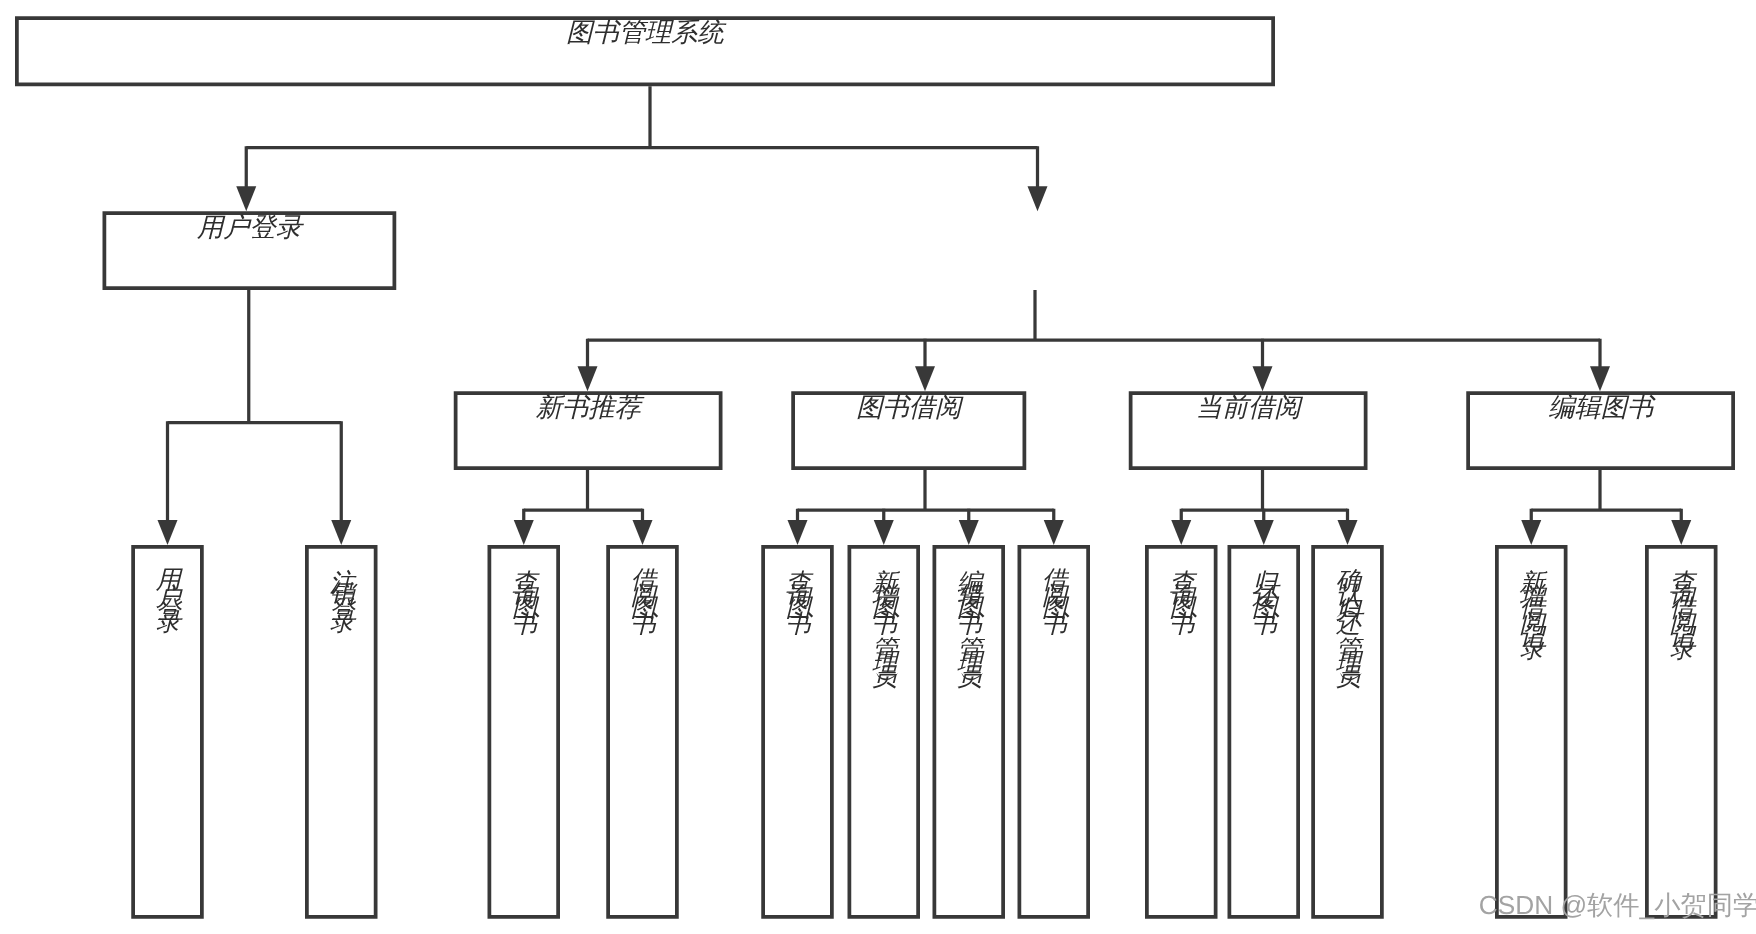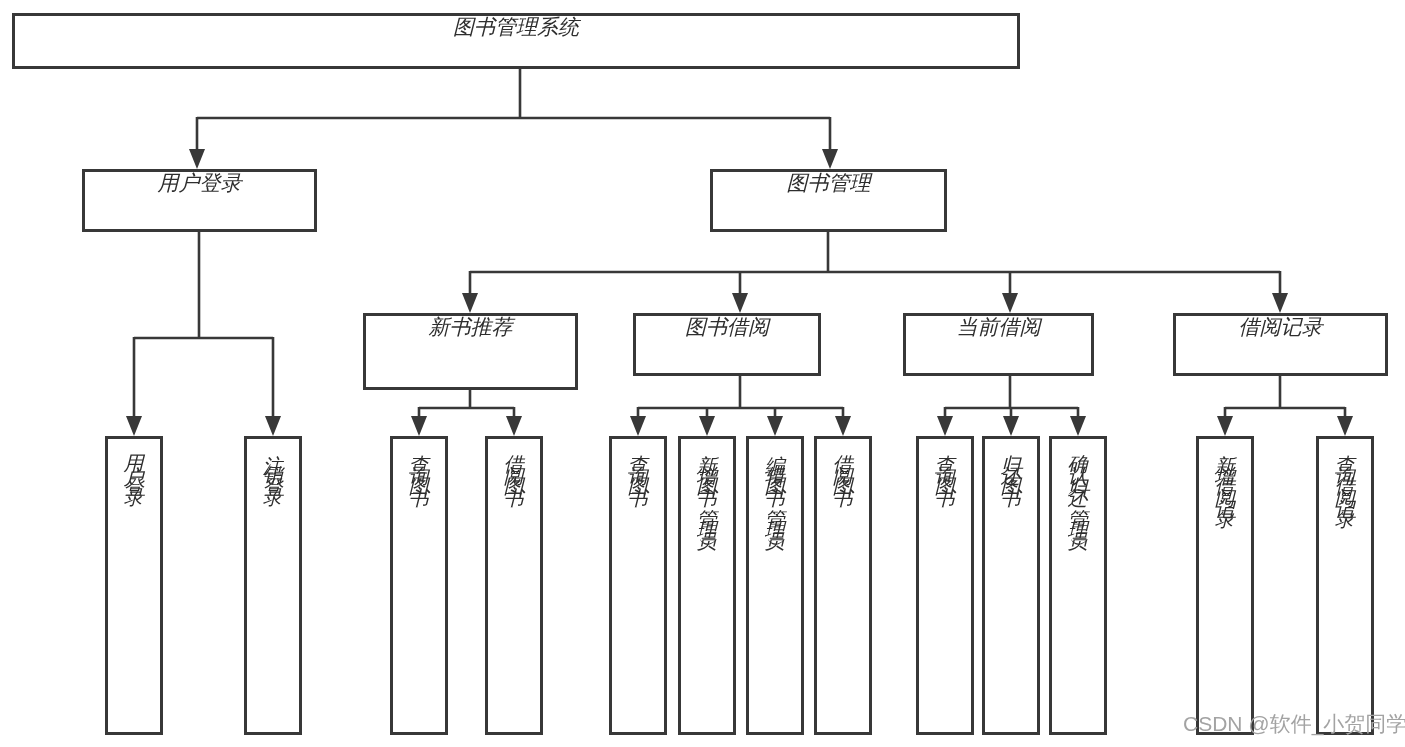--- a/index.html
+++ b/index.html
@@ -127,35 +127,32 @@
     <polygon points="1337,416 1353,416 1345,436"></polygon>
   </svg>
 
   <div class="node" style="left:12px; top:13px; width:1008px; height:56px;">
     <span>图书管理系统</span>
   </div>
 
   <div class="node" style="left:82px; top:169px; width:235px; height:63px;">
     <span>用户登录</span>
   </div>
-  <div class="node" style="left:710px; top:169px; width:237px; height:63px;">
-    <span>图书管理</span>
-  </div>
 
-  <div class="node" style="left:363px; top:313px; width:215px; height:77px;">
+  <div class="node" style="left:363px; top:313px; width:215px; height:63px;">
     <span>新书推荐</span>
   </div>
   <div class="node" style="left:633px; top:313px; width:188px; height:63px;">
     <span>图书借阅</span>
   </div>
   <div class="node" style="left:903px; top:313px; width:191px; height:63px;">
     <span>当前借阅</span>
   </div>
   <div class="node" style="left:1173px; top:313px; width:215px; height:63px;">
-    <span>借阅记录</span>
+    <span>编辑图书</span>
   </div>
 
   <div class="node leaf" style="left:105px; top:436px; width:58px; height:299px;">
     <span class="vtext">用户登录</span>
   </div>
   <div class="node leaf" style="left:244px; top:436px; width:58px; height:299px;">
     <span class="vtext">注销登录</span>
   </div>
   <div class="node leaf" style="left:390px; top:436px; width:58px; height:299px;">
     <span class="vtext">查询图书</span>

